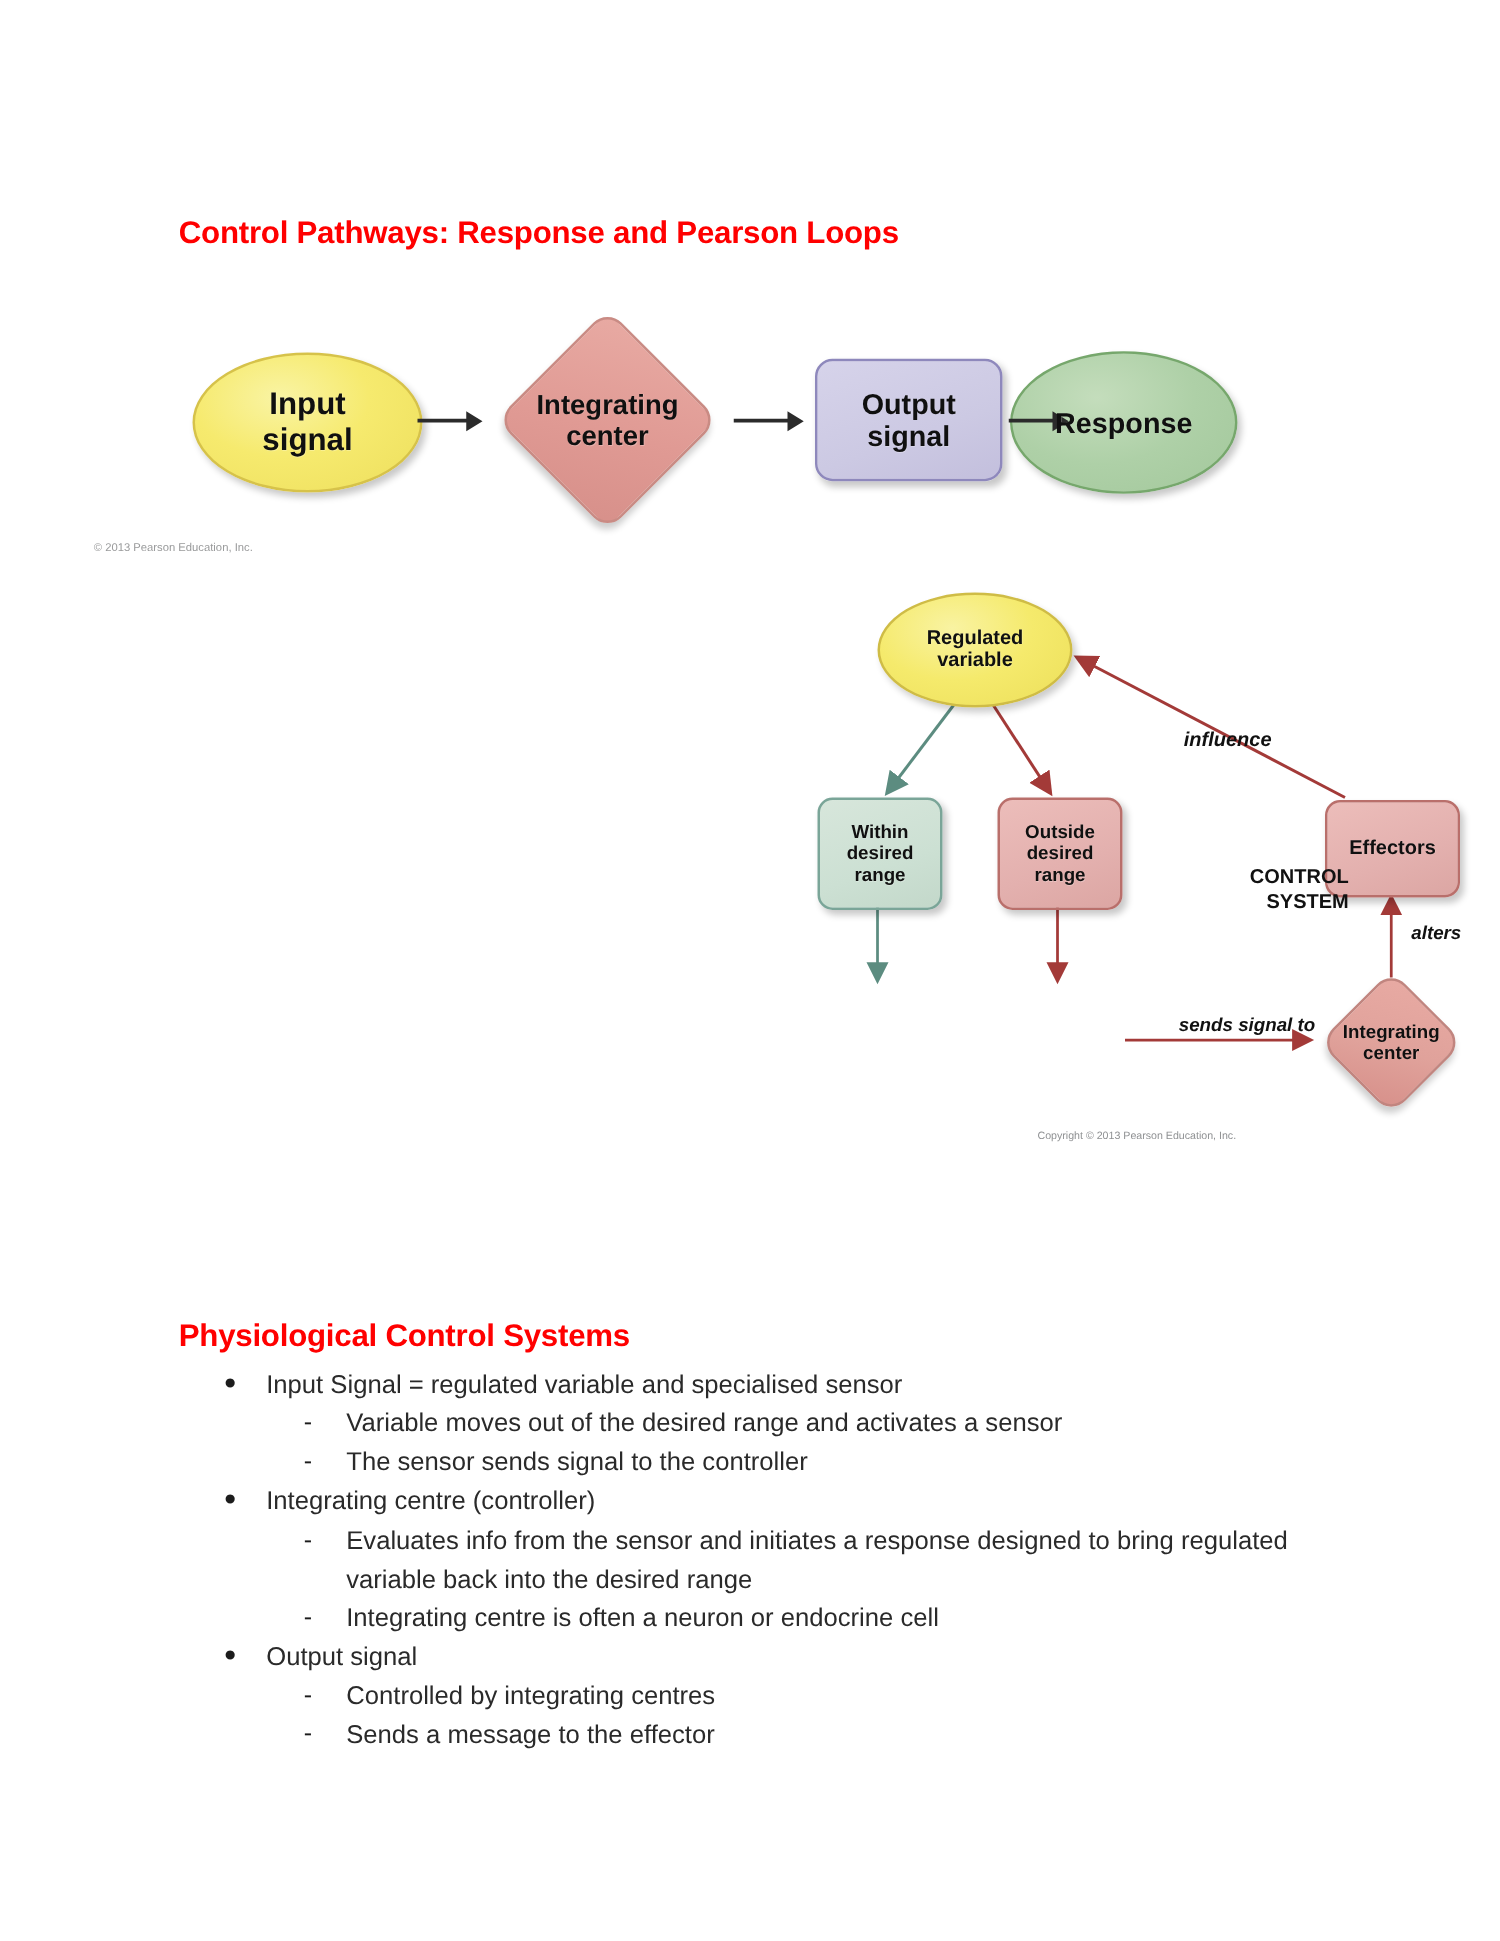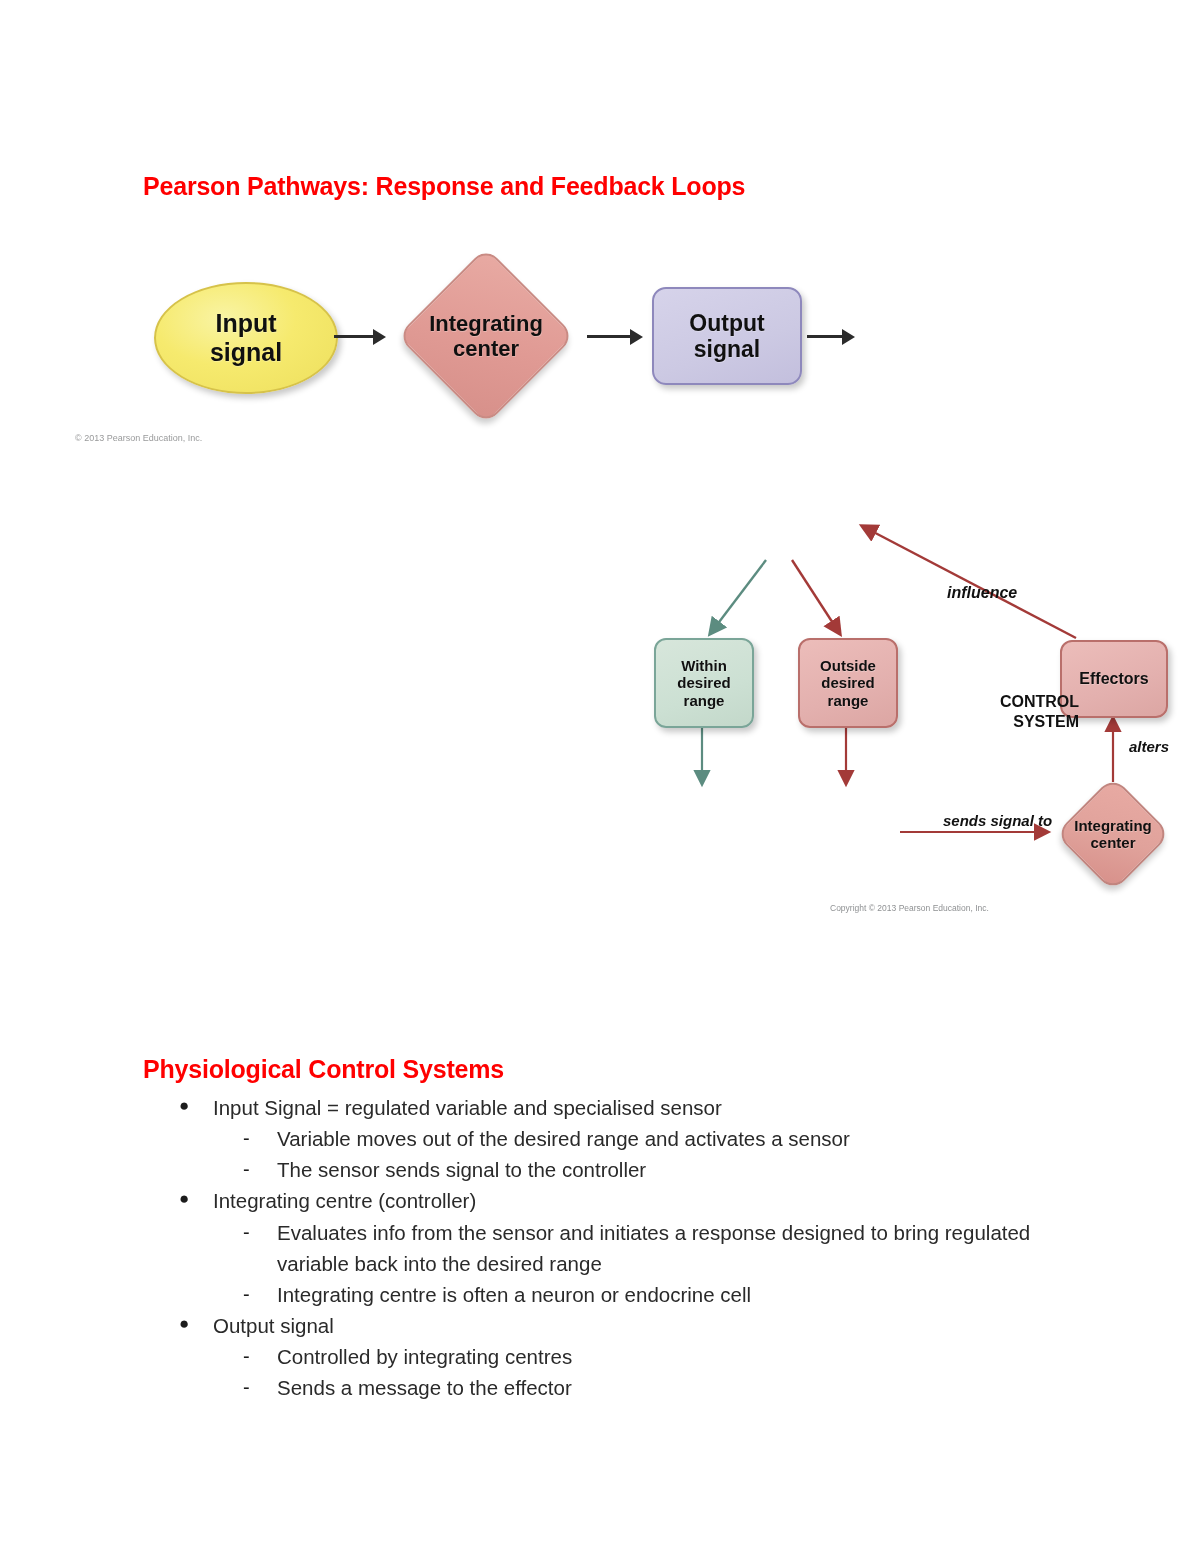--- a/index.html
+++ b/index.html
@@ -275,37 +275,40 @@
     text-align: left;
     color: #1c1c1c;
   }
   .b-l1 .b-marker { font-size: 17px; line-height: 1.7; }
   .b-l2 .b-marker { font-size: 20px; }
   .b-text { flex: 1 1 auto; }
 </style>
 </head>
 <body>
 
-<div class="redhead" id="title-main">Pearson Pathways: Response and Feedback Loops</div>
+<div class="redhead" id="title-main">Control Pathways: Response and Pearson Loops</div>
 
 <div id="diagram1">
 
   <div class="ellipse-node" id="d1-input">
     <div class="node-label">Input<br>signal</div>
   </div>
 
   <div class="diamond-node" id="d1-integ">
     <div class="dshape"></div>
     <div class="node-label">Integrating<br>center</div>
   </div>
 
   <div class="rect-node" id="d1-output">
     <div class="node-label">Output<br>signal</div>
   </div>
 
+  <div class="ellipse-node" id="d1-response">
+    <div class="node-label">Response</div>
+  </div>
 
   <div class="arrow1" id="d1-a1"></div>
   <div class="arrow1" id="d1-a2"></div>
   <div class="arrow1" id="d1-a3"></div>
 
   <div class="credit">© 2013 Pearson Education, Inc.</div>
 </div>
 
 <div id="diagram2">
 
@@ -327,20 +330,23 @@
 
     <path d="M206,266 L206,324" stroke="#A33A38" stroke-width="2.2" fill="none" marker-end="url(#ah-red)"></path>
 
     <path d="M260,372 L408,372" stroke="#A33A38" stroke-width="2.2" fill="none" marker-end="url(#ah-red)"></path>
 
     <path d="M473,322 L473,258" stroke="#A33A38" stroke-width="2.2" fill="none" marker-end="url(#ah-red)"></path>
 
     <path d="M436,178 L222,66" stroke="#A33A38" stroke-width="2.4" fill="none" marker-end="url(#ah-red)"></path>
   </svg>
 
+  <div class="ellipse-node d2node" id="d2-regvar">
+    <div class="node-label">Regulated<br>variable</div>
+  </div>
 
   <div class="rect-node d2node" id="d2-within">
     <div class="node-label">Within<br>desired<br>range</div>
   </div>
 
   <div class="rect-node d2node" id="d2-outside">
     <div class="node-label">Outside<br>desired<br>range</div>
   </div>
 
 

